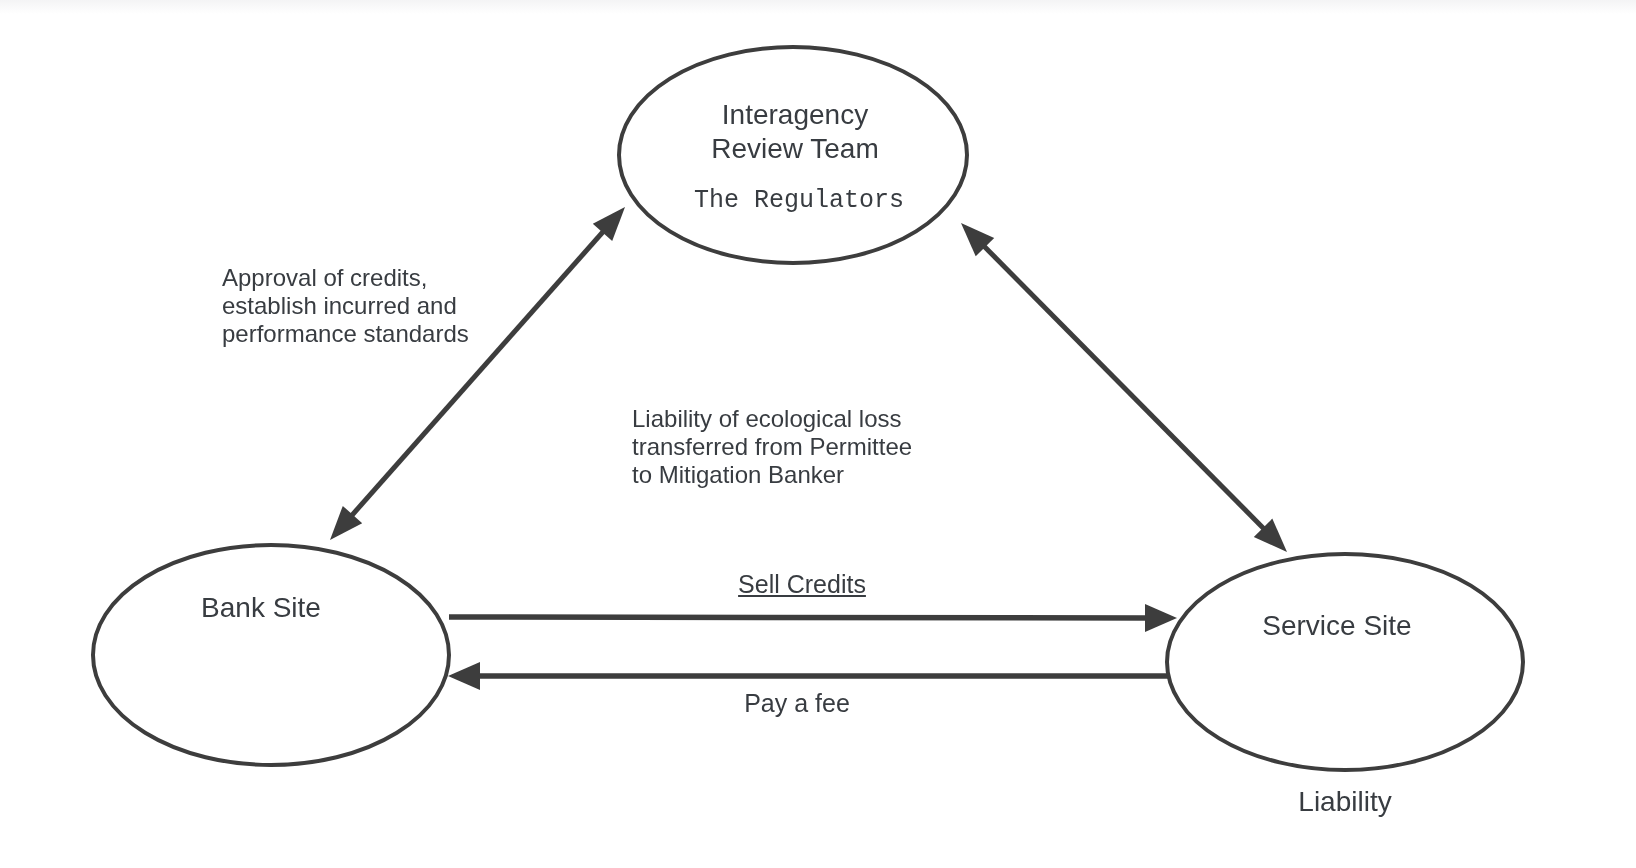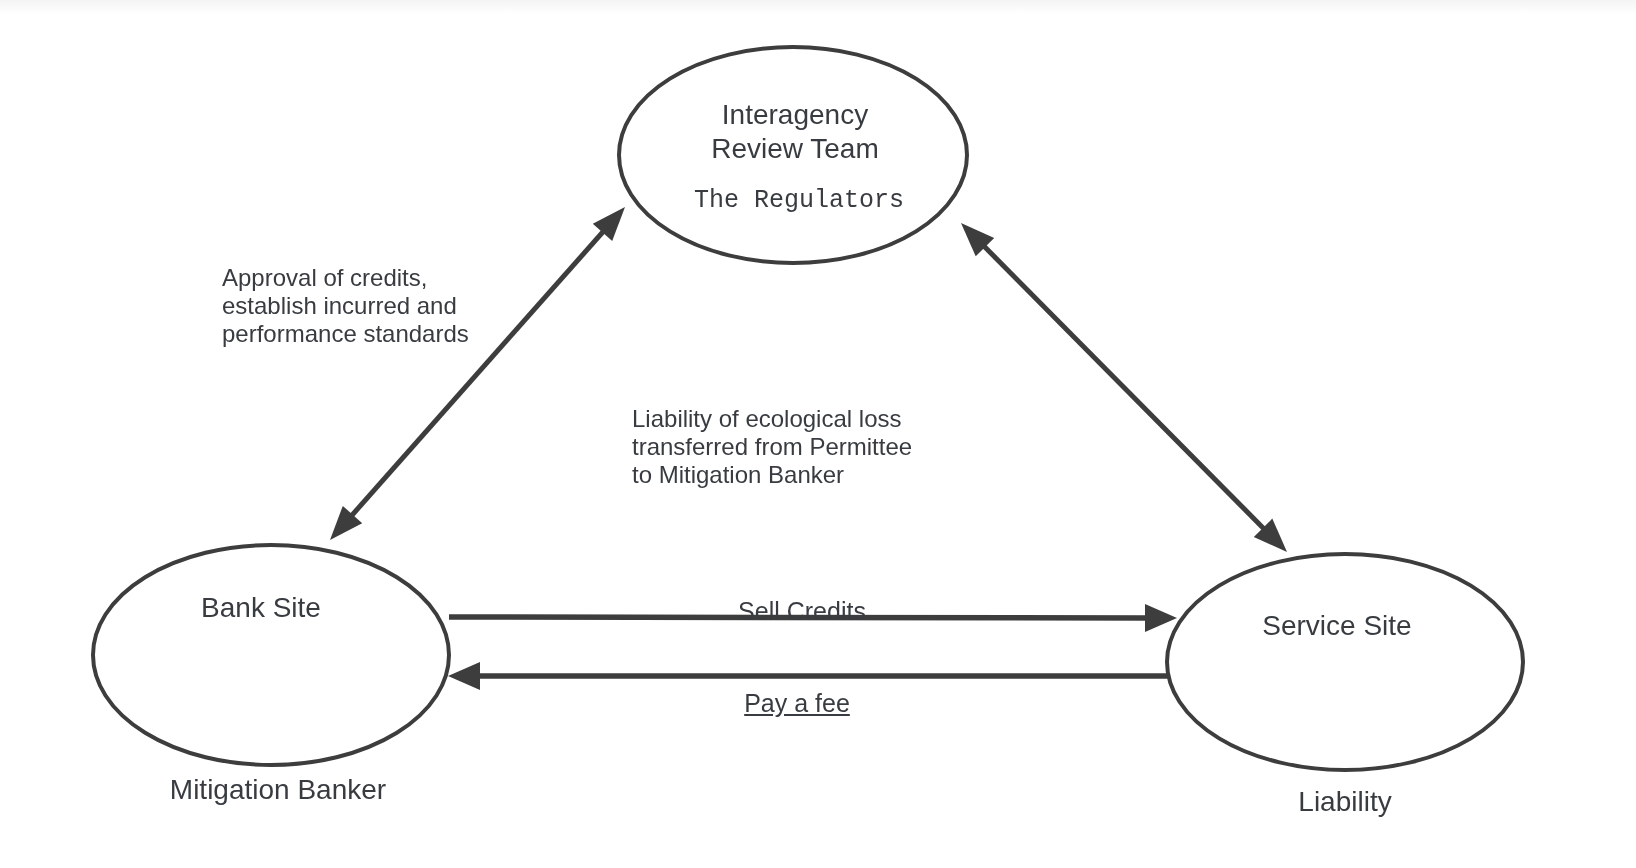--- a/index.html
+++ b/index.html
@@ -77,27 +77,26 @@
       <line x1="1168" y1="676" x2="475" y2="676" stroke="#3d3d3d" stroke-width="5.5"></line>
       <polygon points="448,676 480,662 480,690" fill="#3d3d3d"></polygon>
     </g>
   </svg>
 
   <div class="txt node-title" style="left:795px;top:98px;">Interagency
 Review Team</div>
   <div class="txt node-sub centered" style="left:799px;top:186px;font-family:Liberation Mono, monospace;">The Regulators</div>
 
   <div class="txt node-title" style="left:261px;top:591px;">Bank Site</div>
-  <div class="txt role-label" style="left:278px;top:774px;">Mitigation Banker</div>
 
   <div class="txt node-title" style="left:1337px;top:609px;">Service Site</div>
   <div class="txt role-label" style="left:1345px;top:786px;">Liability</div>
 
   <div class="txt edge-label" style="left:222px;top:264px;">Approval of credits,
 establish incurred and
 performance standards</div>
   <div class="txt edge-label" style="left:632px;top:405px;">Liability of ecological loss
 transferred from Permittee
 to Mitigation Banker</div>
-  <div class="txt edge-label centered" style="left:802px;top:597px;">Sell Credits</div>
-  <div class="txt edge-label centered" style="left:797px;top:689px;text-decoration:underline;">Pay a fee</div>
+  <div class="txt edge-label centered" style="left:802px;top:570px;text-decoration:underline;">Sell Credits</div>
+  <div class="txt edge-label centered" style="left:797px;top:689px;">Pay a fee</div>
 
 </div>
 
 </body></html>

